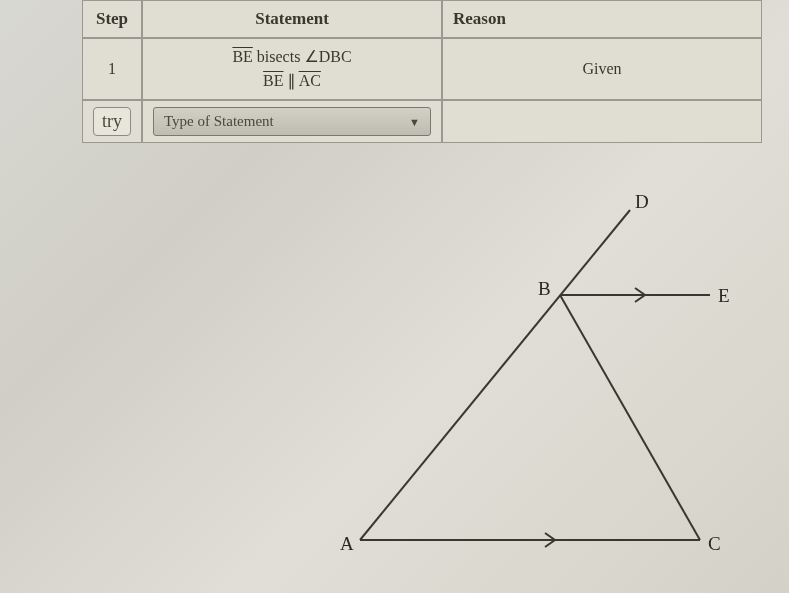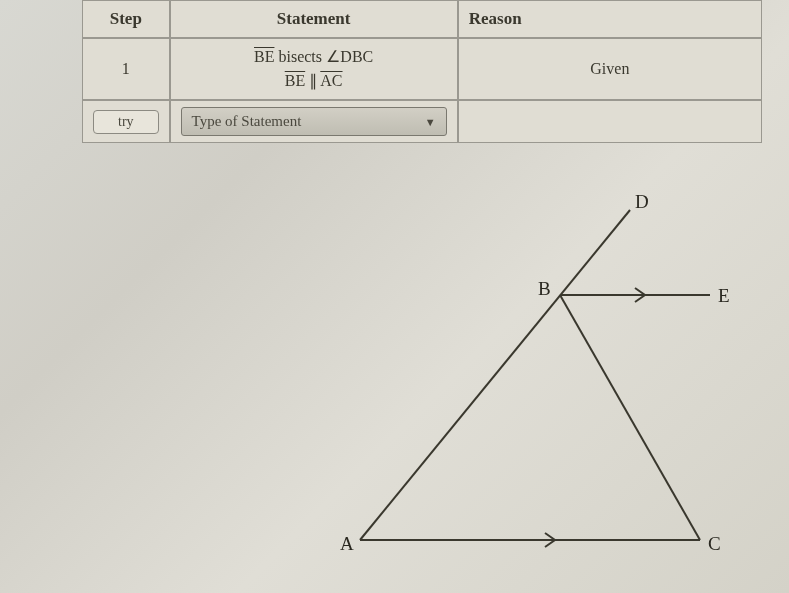--- a/index.html
+++ b/index.html
@@ -34,22 +34,22 @@
   .col-stmt { width: 300px; }
   .col-reason { width: 320px; text-align: left; padding-left: 18px; margin-left: 19px; }
   .proof-table td { color: #3a382e; font-size: 16px; }
   .stmt-line { display: block; line-height: 1.5; }
   .overbar { text-decoration: overline; text-align: center; }
   .try-btn {
     display: inline-block;
     border: 1px solid #8c8a82;
     background: #e8e5db;
     border-radius: 4px;
-    padding: 3px 24px;
-    font-size: 14px;
+    padding: 3px 8px;
+    font-size: 18px;
     color: #4a483e;
     cursor: pointer;
   }
   .type-select {
     width: 100%;
     display: flex;
     align-items: center;
     justify-content: space-between;
     border: 1px solid #7a786f;
     background: linear-gradient(#d2cfc5, #bfbdb2);

